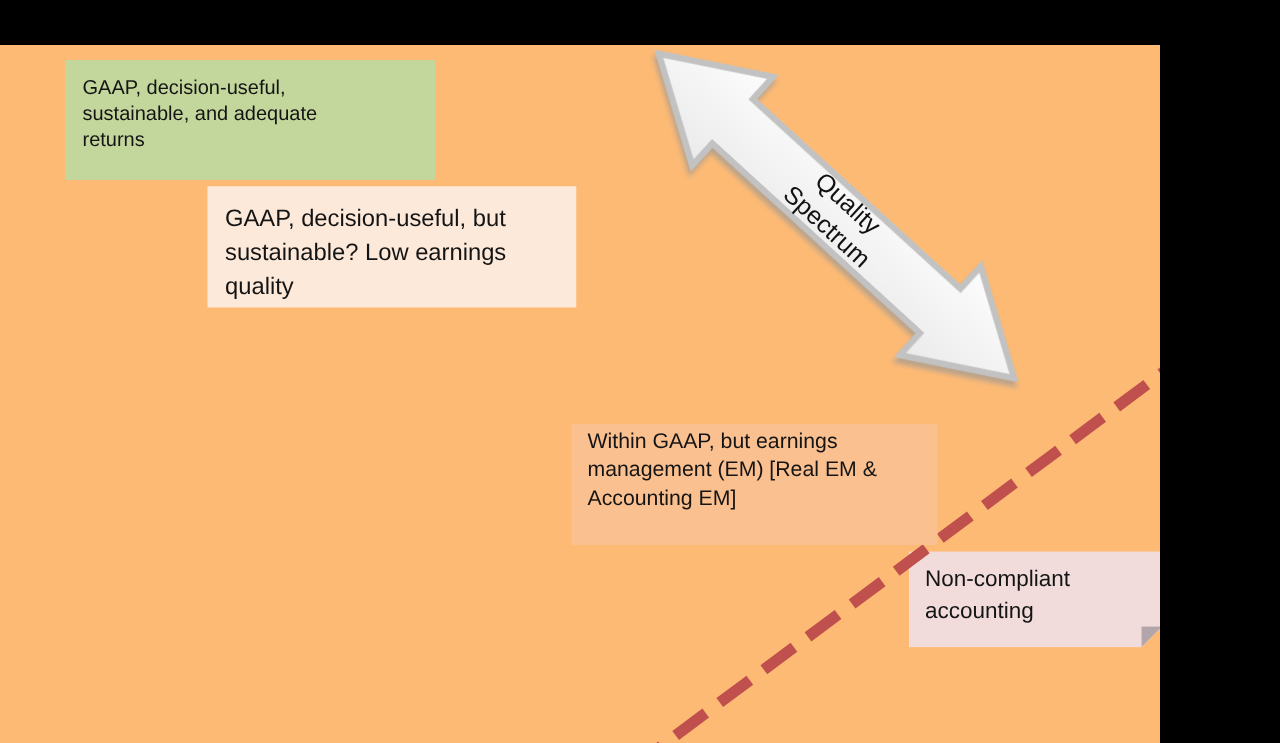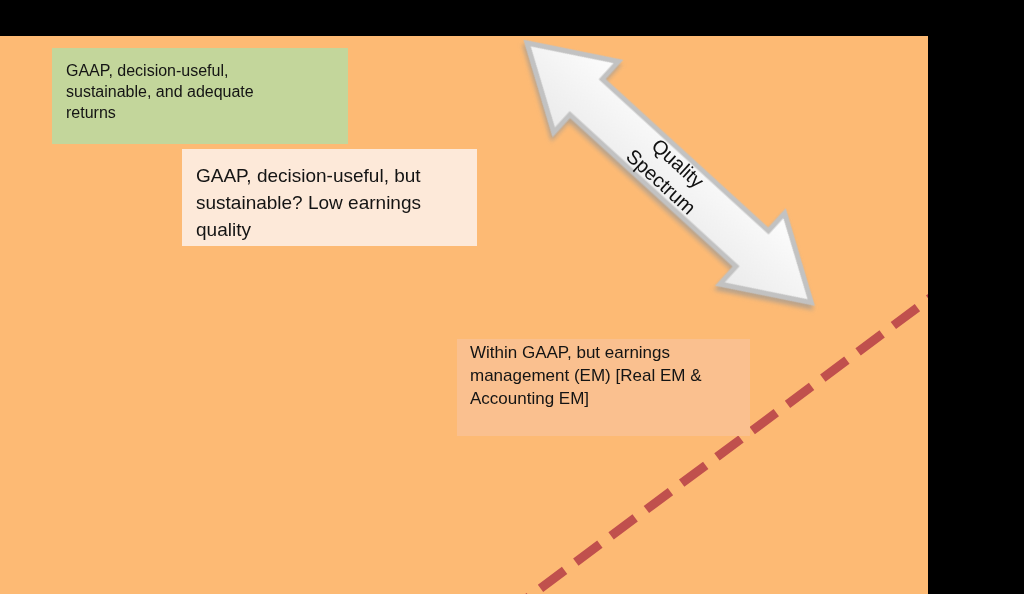--- a/index.html
+++ b/index.html
@@ -18,21 +18,21 @@
     position: absolute;
     box-sizing: border-box;
     color: #141414;
   }
   .step-text {
     display: block;
     white-space: pre-line;
   }
 
   .s1 { left: 52px;  top: 12px;  width: 296px; height: 96px; padding: 12px 14px; font-size: 16px; line-height: 21px; z-index: 3; }
-  .s2 { left: 182px; top: 113px; width: 295px; height: 97px; padding: 13px 14px; font-size: 19px; line-height: 27px; z-index: 3; }
+  .s2 { left: 166px; top: 113px; width: 295px; height: 97px; padding: 13px 14px; font-size: 19px; line-height: 27px; z-index: 3; }
   .s3 { left: 313px; top: 218px; width: 300px; height: 75px; padding: 12px 13px; font-size: 16px; line-height: 22px; z-index: 3; }
   .s4 { left: 457px; top: 303px; width: 293px; height: 97px; padding: 2px 13px; font-size: 17px; line-height: 23px; z-index: 3; }
   .s5 { left: 727px; top: 405px; width: 203px; height: 77px; padding: 10px 13px; font-size: 18px; line-height: 25px; z-index: 1; }
   .s6 { left: 850px; top: 487px; width: 167px; height: 63px; padding: 8px 12px;  font-size: 18px; line-height: 24px; z-index: 1; }
 
   
   .folded {
     clip-path: polygon(0 0, 100% 0, 100% calc(100% - 17px), calc(100% - 17px) 100%, 0 100%);
   }
   .flap {
@@ -107,20 +107,25 @@
 quality</span>
   </div>
 
 
   <div class="step s4" style="background-color: rgb(250, 192, 143);">
     <span class="step-text">Within GAAP, but earnings
 management (EM) [Real EM &amp;
 Accounting EM]</span>
   </div>
 
+  <div class="step s5 folded" style="background-color: rgb(242, 220, 219);">
+    <span class="step-text">Non-compliant
+accounting</span>
+    <span class="flap"></span>
+  </div>
 
 
   <div class="arrow-wrap">
     <svg viewBox="0 0 385 120">
       <defs>
         <linearGradient id="arrowGrad" x1="0" y1="0" x2="0" y2="1">
           <stop offset="0" stop-color="#fdfdfd"></stop>
           <stop offset="1" stop-color="#eaeaea"></stop>
         </linearGradient>
       </defs>

